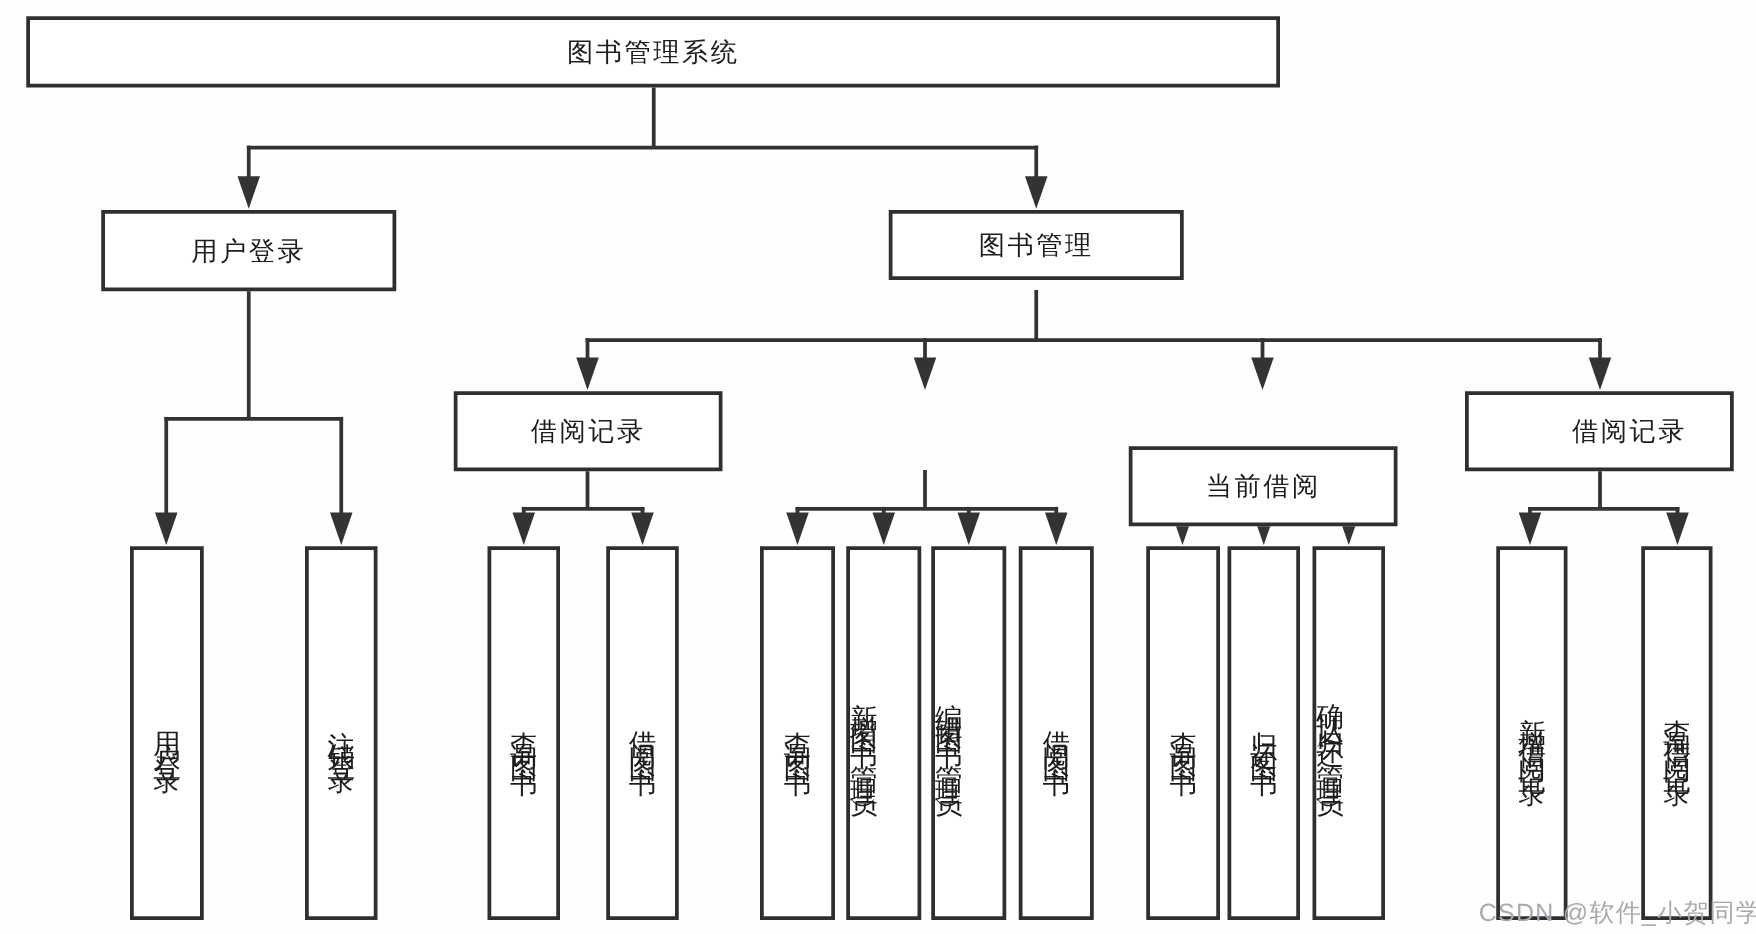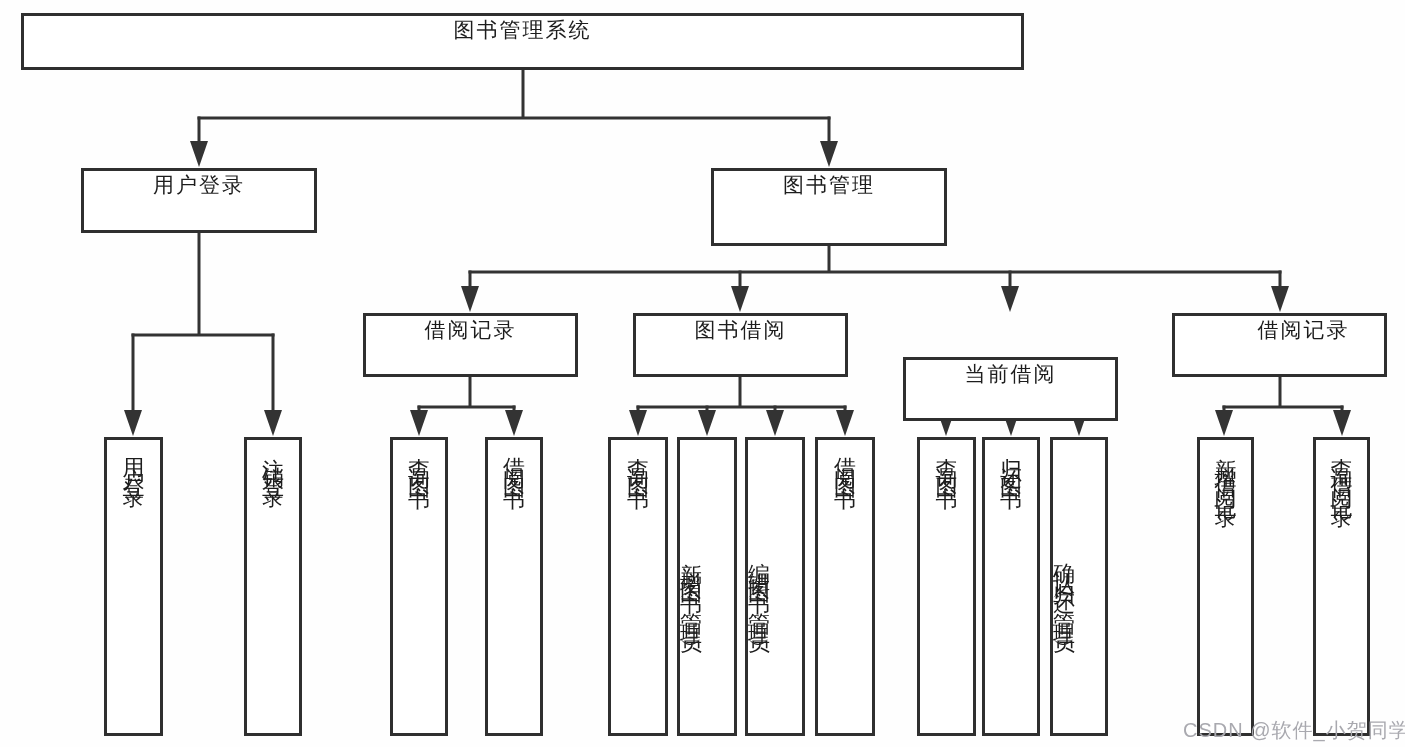--- a/index.html
+++ b/index.html
@@ -11,20 +11,21 @@
     font-family: "Liberation Sans", "DejaVu Sans", sans-serif;
     color: #222;
     overflow: hidden;
   }
   .box {
     position: absolute;
     box-sizing: border-box;
     border: 3px solid #2f2f2f;
     background: #ffffff;
     display: flex;
+    align-items: center;
     justify-content: center;
   }
   .h-label {
     font-size: 21px;
     letter-spacing: 2px;
     color: #1d1d1d;
     white-space: nowrap;
   }
   .leaf {
     top: 437px;
@@ -124,29 +125,26 @@
     <polygon points="1342,436 1333,410 1351,410"></polygon>
   </svg>
 
   <div class="box" style="left:21px; top:13px; width:1003px; height:57px;">
     <span class="h-label">图书管理系统</span>
   </div>
 
   <div class="box" style="left:81px; top:168px; width:236px; height:65px;">
     <span class="h-label">用户登录</span>
   </div>
-  <div class="box" style="left:711px; top:168px; width:236px; height:78px;">
+  <div class="box" style="left:711px; top:168px; width:236px; height:56px;">
     <span class="h-label">图书管理</span>
   </div>
 
   <div class="box" style="left:363px; top:313px; width:215px; height:64px;">
     <span class="h-label">借阅记录</span>
-  </div>
-  <div class="box" style="left:633px; top:313px; width:215px; height:64px;">
-    <span class="h-label">图书借阅</span>
   </div>
   <div class="box" style="left:903px; top:313px; width:215px; height:64px;margin-top:44px;">
     <span class="h-label">当前借阅</span>
   </div>
   <div class="box" style="left:1172px; top:313px; width:215px; height:64px;padding-left:48px;">
     <span class="h-label">借阅记录</span>
   </div>
 
   <div class="box leaf" style="left:104px; width:59px;">
     <span class="v-label">用户登录</span>

